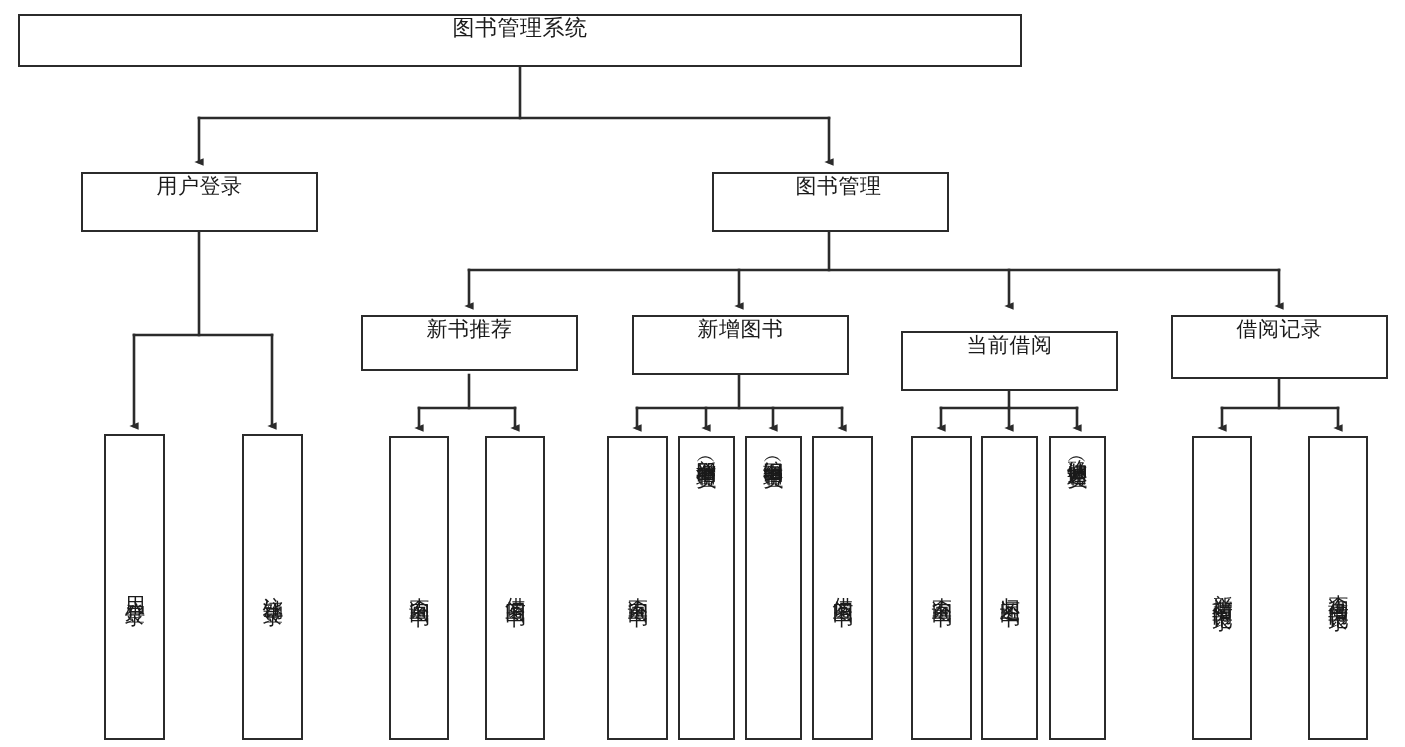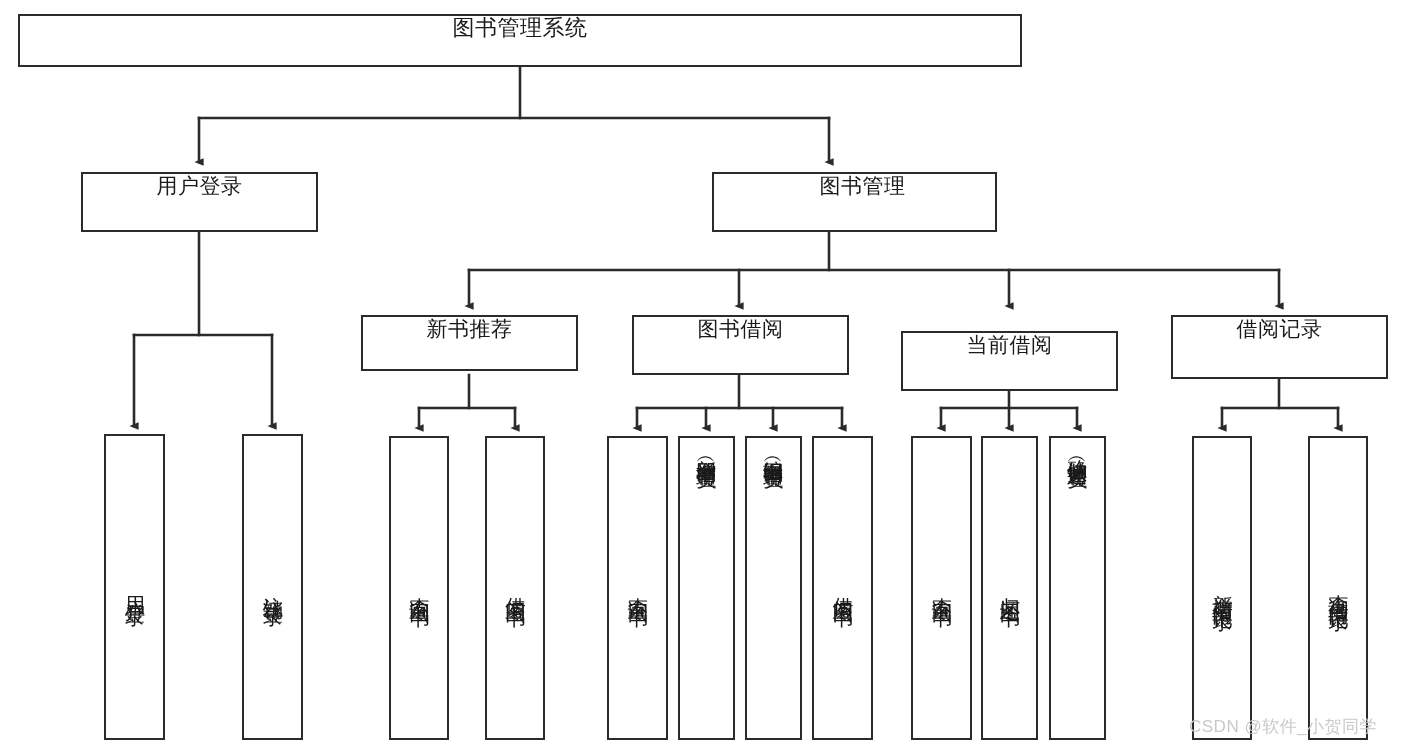--- a/index.html
+++ b/index.html
@@ -135,29 +135,29 @@
     </g>
   </svg>
 
   <div class="node root horizontal" style="left:18px; top:14px; width:1004px; height:53px;">
     <span class="node-label">图书管理系统</span>
   </div>
 
   <div class="node horizontal" style="left:81px; top:172px; width:237px; height:60px;">
     <span class="node-label">用户登录</span>
   </div>
-  <div class="node horizontal" style="left:712px; top:172px; width:285px; height:60px;padding-left:16px;">
+  <div class="node horizontal" style="left:712px; top:172px; width:237px; height:60px;padding-left:16px;">
     <span class="node-label">图书管理</span>
   </div>
 
   <div class="node horizontal" style="left:361px; top:315px; width:217px; height:56px;">
     <span class="node-label">新书推荐</span>
   </div>
   <div class="node horizontal" style="left:632px; top:315px; width:217px; height:60px;">
-    <span class="node-label">图书借阅</span>
+    <span class="node-label">新增图书</span>
   </div>
   <div class="node horizontal" style="left:901px; top:315px; width:217px; height:60px;margin-top:16px;">
     <span class="node-label">当前借阅</span>
   </div>
   <div class="node horizontal" style="left:1171px; top:315px; width:217px; height:64px;">
     <span class="node-label">借阅记录</span>
   </div>
 
   <div class="node vertical centered" style="left:104px; top:434px; width:61px; height:306px;">
     <span class="node-label">用户登录</span>
@@ -196,15 +196,14 @@
     <span class="node-label">确认归还（管理员）</span>
   </div>
 
   <div class="node vertical centered" style="left:1192px; top:436px; width:60px; height:304px;">
     <span class="node-label">新增借阅记录</span>
   </div>
   <div class="node vertical centered" style="left:1308px; top:436px; width:60px; height:304px;">
     <span class="node-label">查询借阅记录</span>
   </div>
 
-  <div class="watermark" style="left:1189px; top:715px;">CSDN @软件_小贺同学</div>
 
 </div>
 
 </body></html>

